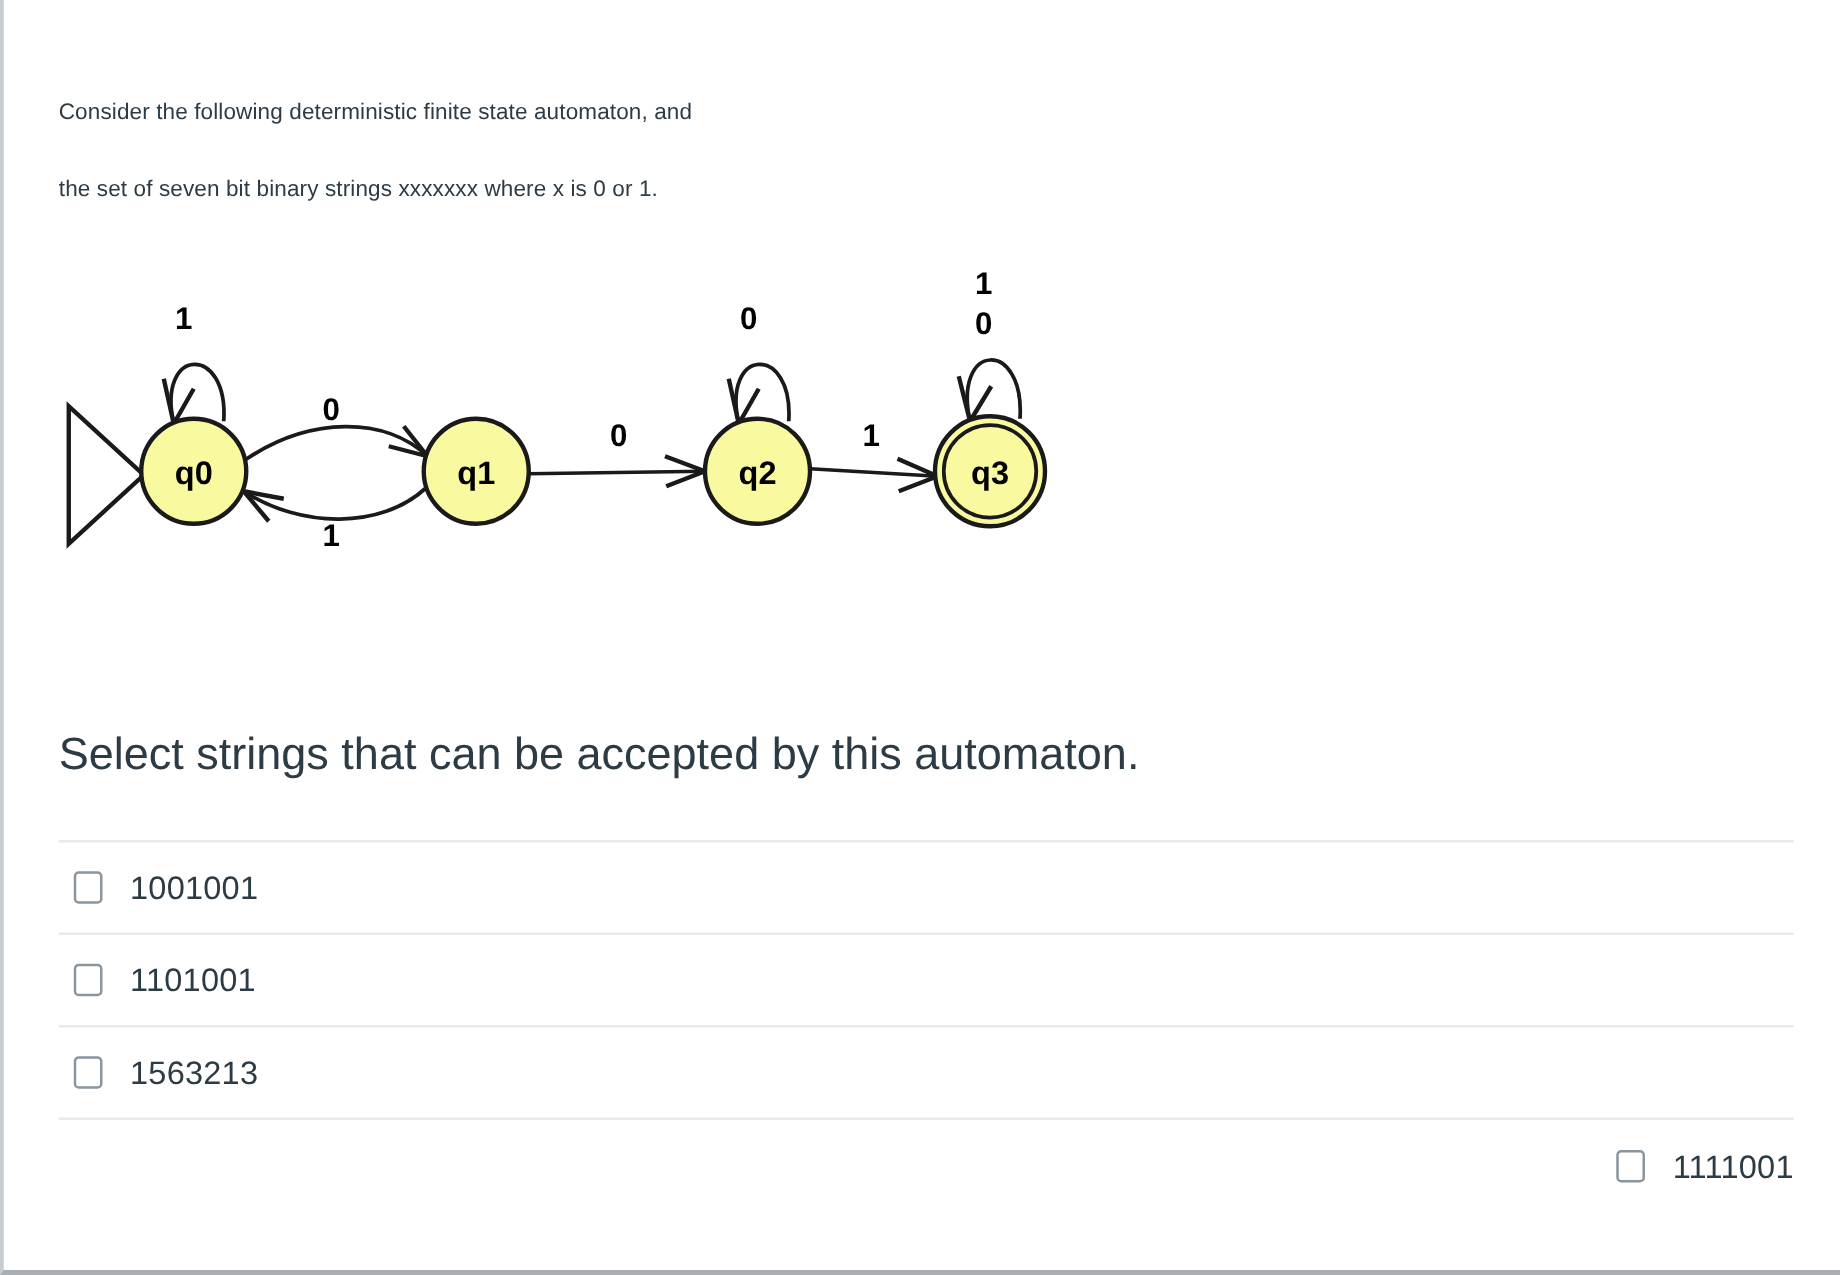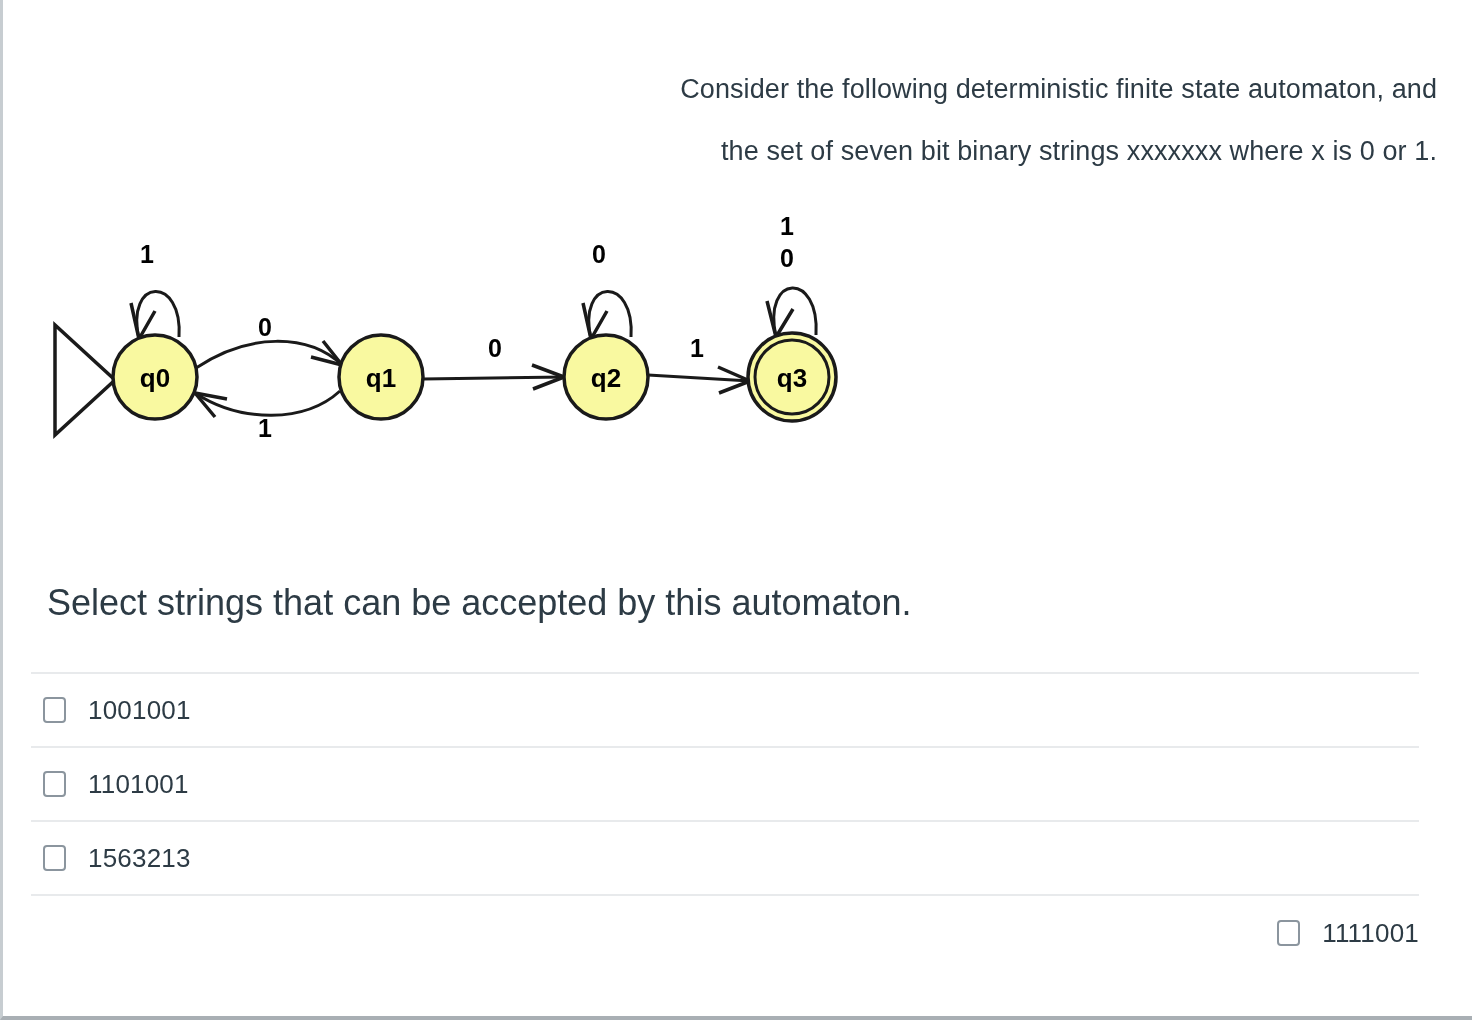--- a/index.html
+++ b/index.html
@@ -25,46 +25,45 @@
     border-bottom: 4px solid #a9afb4;
     background: #ffffff;
   }
   .question-body {
     position: absolute;
     left: 44px;
     top: 58px;
     width: 1390px;
   }
   .q-line {
-    font-size: 27px;
+    font-size: 18px;
     line-height: 62px;
     color: #2d3b45;
     letter-spacing: 0.1px;
     white-space: nowrap;
-    text-align: right;
   }
   .diagram-wrap {
     position: absolute;
     left: 40px;
     top: 205px;
     width: 830px;
     height: 245px;
   }
   .prompt {
     position: absolute;
     left: 44px;
     top: 585px;
     font-size: 36px;
     color: #2d3b45;
     line-height: 36px;
     white-space: nowrap;
   }
   .answers {
     position: absolute;
-    left: 28px;
+    left: 44px;
     top: 672px;
     width: 1388px;
   }
   .answer-row {
     position: relative;
     height: 74px;
     border-top: 2px solid #e8eaec;
     display: flex;
     align-items: center;
     padding-left: 12px;

